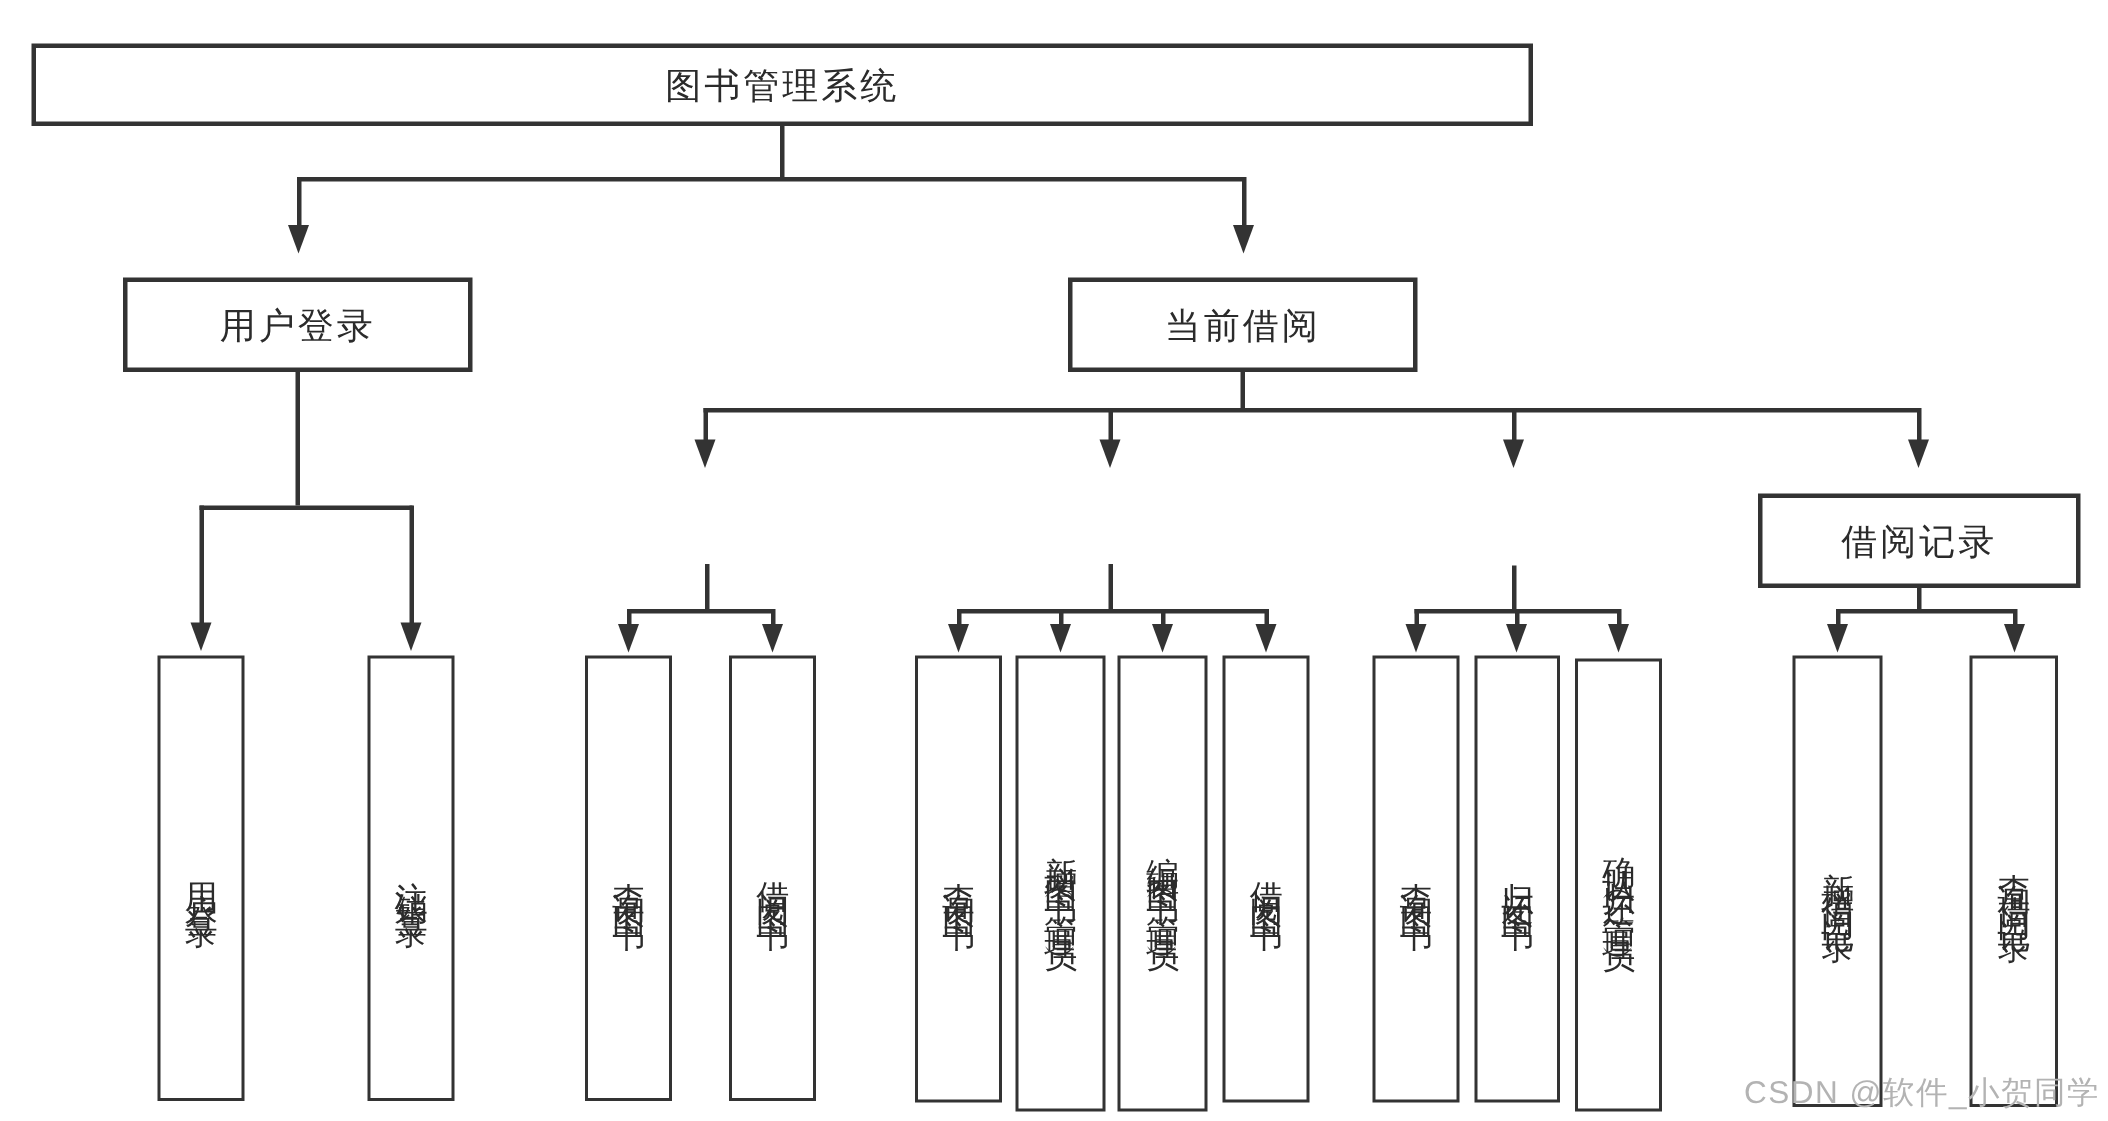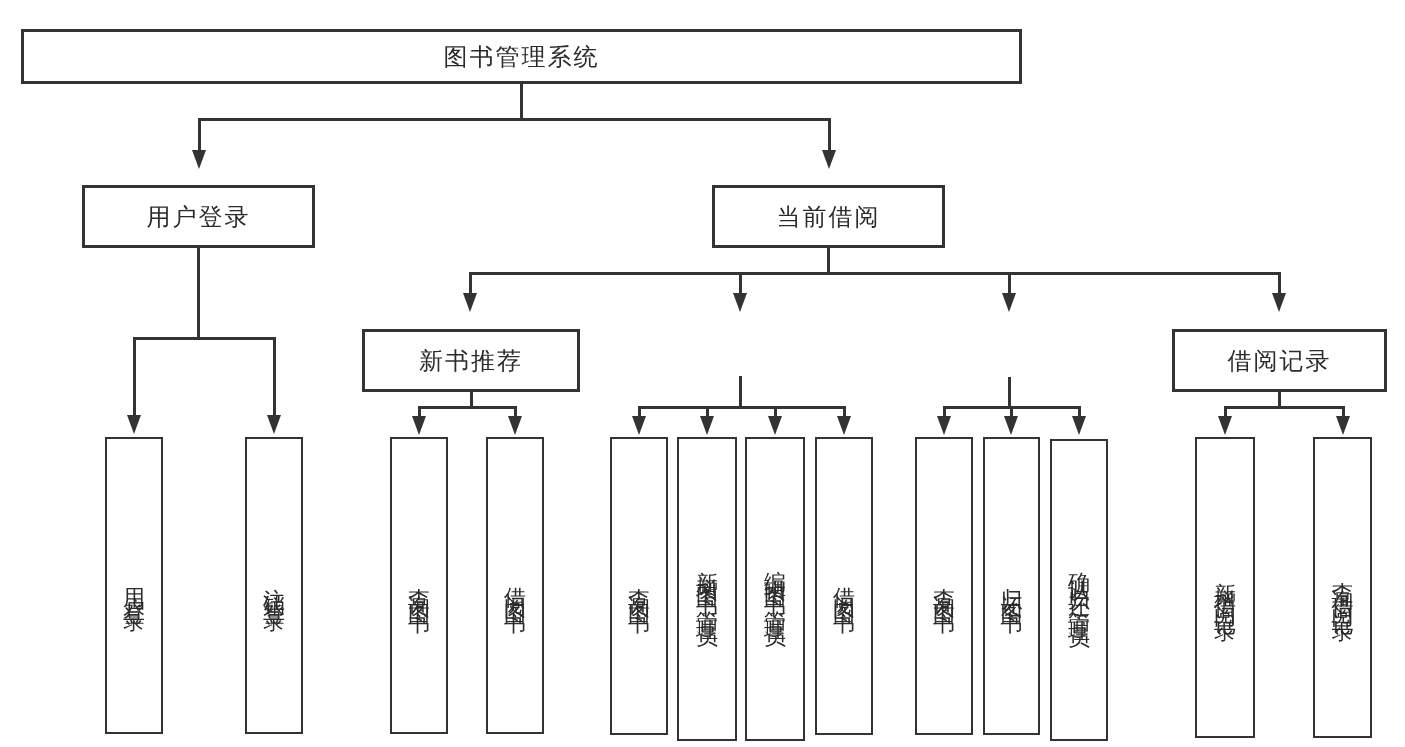--- a/index.html
+++ b/index.html
@@ -66,23 +66,20 @@
   <div class="hline" style="left:469px;top:272px;width:811px;"></div>
   <div class="vline" style="left:469px;top:272px;height:22px;"></div>
   <div class="arrow" style="left:463px;top:293px;"></div>
   <div class="vline" style="left:739px;top:272px;height:22px;"></div>
   <div class="arrow" style="left:733px;top:293px;"></div>
   <div class="vline" style="left:1008px;top:272px;height:22px;"></div>
   <div class="arrow" style="left:1002px;top:293px;"></div>
   <div class="vline" style="left:1278px;top:272px;height:22px;"></div>
   <div class="arrow" style="left:1272px;top:293px;"></div>
 
-  <div class="hbox" style="left:362px;top:313px;width:218px;height:63px;">
-    <span>新书推荐</span>
-  </div>
   <div class="hbox" style="left:1172px;top:313px;width:215px;height:63px;">
     <span>借阅记录</span>
   </div>
 
   <div class="vline" style="left:470px;top:376px;height:30px;"></div>
   <div class="hline" style="left:418px;top:406px;width:98px;"></div>
   <div class="vline" style="left:418px;top:406px;height:12px;"></div>
   <div class="arrow" style="left:412px;top:416px;"></div>
   <div class="vline" style="left:514px;top:406px;height:12px;"></div>
   <div class="arrow" style="left:508px;top:416px;"></div>
@@ -151,14 +148,15 @@
     <span class="vtext">确认归还（管理员）</span>
   </div>
 
   <div class="vbox" style="left:1195px;top:437px;width:60px;height:301px;">
     <span class="vtext">新增借阅记录</span>
   </div>
   <div class="vbox" style="left:1313px;top:437px;width:59px;height:301px;">
     <span class="vtext">查询借阅记录</span>
   </div>
 
+  <div class="watermark">CSDN @软件_小贺同学</div>
 
 </div>
 
 </body></html>

